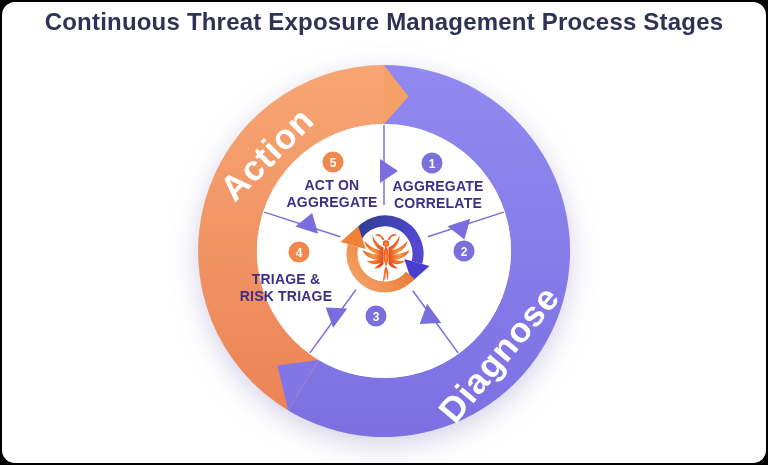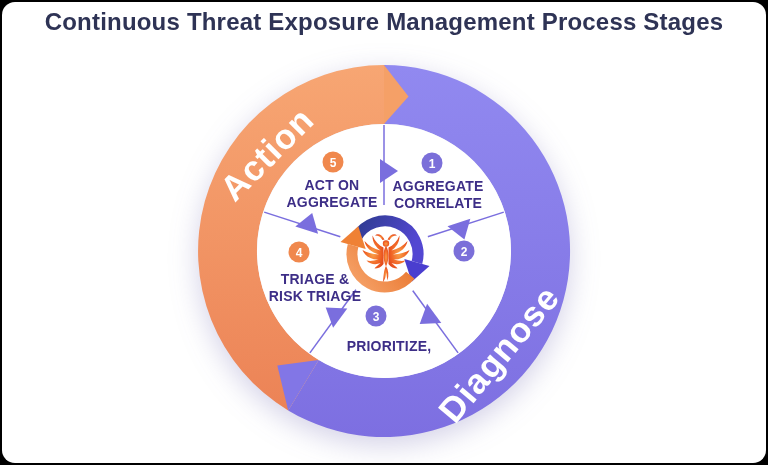--- a/index.html
+++ b/index.html
@@ -124,23 +124,22 @@
     <div class="badge" style="left: 462px; top: 249px; background-color: rgb(123, 111, 217);">2</div>
     <div class="badge" style="left: 374px; top: 314px; background-color: rgb(123, 111, 217);">3</div>
     <div class="badge" style="left: 297px; top: 250px; background-color: rgb(240, 136, 77);">4</div>
     <div class="badge" style="left: 331px; top: 160px; background-color: rgb(240, 136, 77);">5</div>
 
     <div class="stage-label" style="left:436px;top:193px">
       <div>AGGREGATE</div>
       <div>CORRELATE</div>
     </div>
     <div class="stage-label" style="left:387px;top:344px">
-      <div>PRIORITIZE,</div>
     </div>
-    <div class="stage-label" style="left:313px;top:286px">
+    <div class="stage-label" style="left:284px;top:286px">
       <div>TRIAGE &amp;</div>
       <div>RISK TRIAGE</div>
     </div>
     <div class="stage-label" style="left:330px;top:192px">
       <div>ACT ON</div>
       <div>AGGREGATE</div>
     </div>
   </div>
 </div>
 

